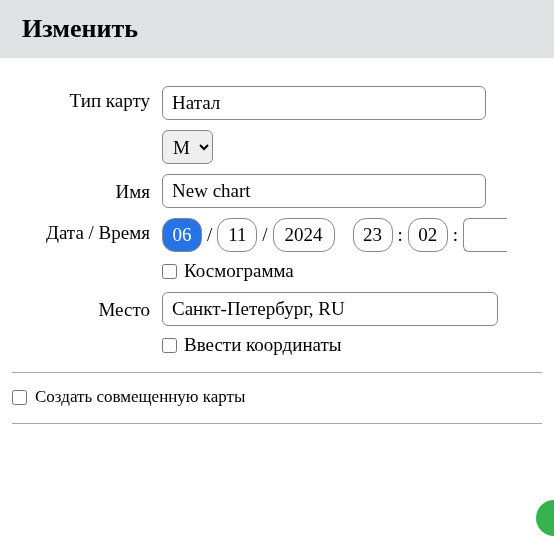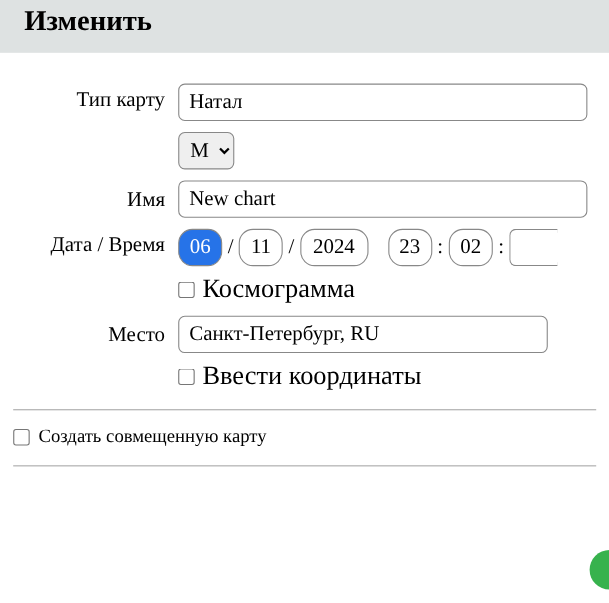--- a/index.html
+++ b/index.html
@@ -6,21 +6,21 @@
     body {
       font-family: Georgia, 'Times New Roman', serif;
       background: #fff;
       width: 554px;
       height: 548px;
       overflow: hidden;
       color: #000;
     }
     .title-bar {
       background: #dee2e2;
-      padding: 4px 22px 14px 22px;
+      padding: 14px 22px 14px 22px;
     }
     .title-bar h1 {
       font-size: 26px;
       font-weight: bold;
       color: #000;
     }
     .form-area {
       padding: 28px 0 0 0;
     }
     .form-row {
@@ -47,21 +47,21 @@
       font-family: Georgia, serif;
       font-size: 19px;
       padding: 4px 9px;
       border: 1px solid #888;
       border-radius: 6px;
       width: 100%;
       max-width: 380px;
       height: 34px;
     }
     .text-input.wide {
-      width: 372px;
+      width: 324px;
     }
     .text-input.medium {
       width: 336px;
     }
     .select-input {
       font-family: Georgia, serif;
       font-size: 19px;
       padding: 3px 6px;
       border: 1px solid #888;
       border-radius: 6px;
@@ -100,21 +100,21 @@
       display: flex;
       align-items: center;
       margin-top: 8px;
       gap: 7px;
     }
     .checkbox-line input[type="checkbox"] {
       width: 15px;
       height: 15px;
     }
     .checkbox-line span {
-      font-size: 24px;
+      font-size: 19px;
     }
     .stacked {
       display: flex;
       flex-direction: column;
       gap: 10px;
     }
     hr.section-hr {
       border: none;
       border-top: 1px solid #a8a8a8;
       margin: 16px 12px 14px 12px;
@@ -203,20 +203,20 @@
         <input type="checkbox" style="">
         <span>Ввести координаты</span>
       </label>
     </div>
   </div>
 
   <hr class="section-hr">
 
   <label class="bottom-check">
     <input type="checkbox" style="">
-    <span>Создать совмещенную карту</span>
+    <span>Создать совмещенную карты</span>
   </label>
 
   <hr class="section-hr">
 
 </div>
 
 <div class="green-btn"></div>
 
 </body></html>

